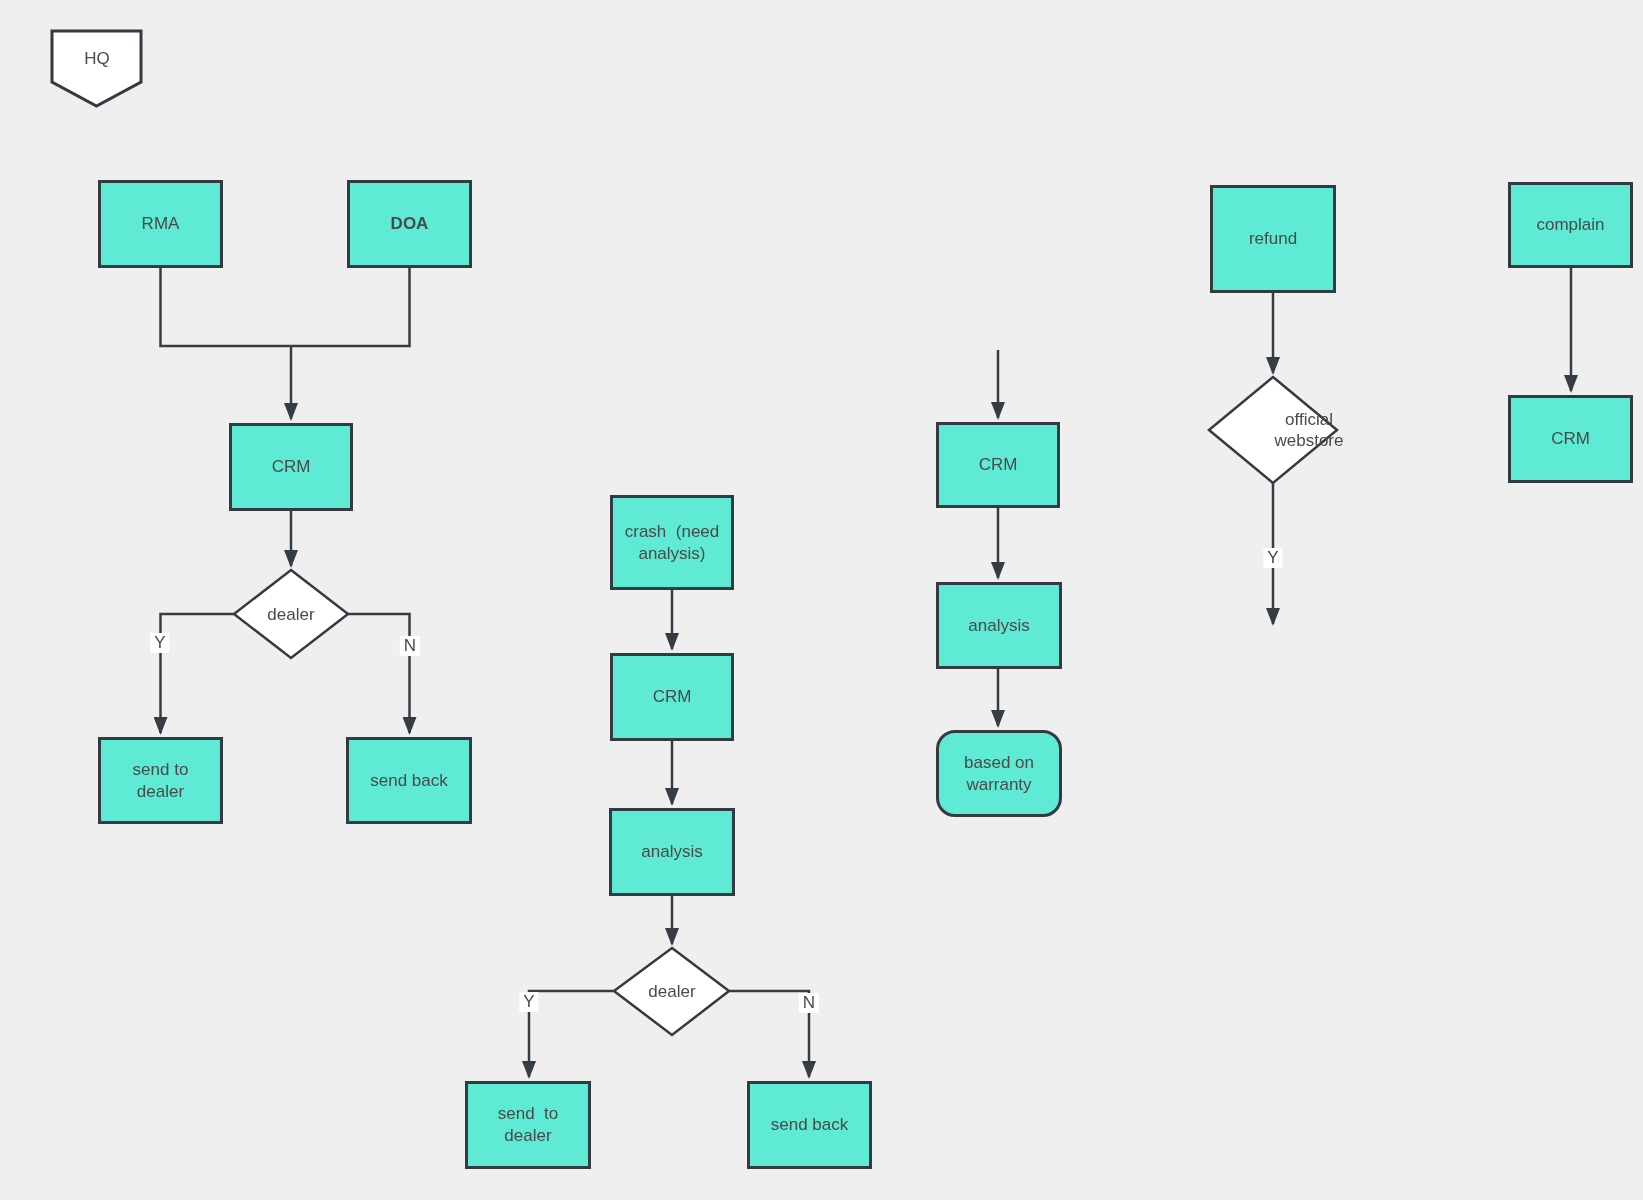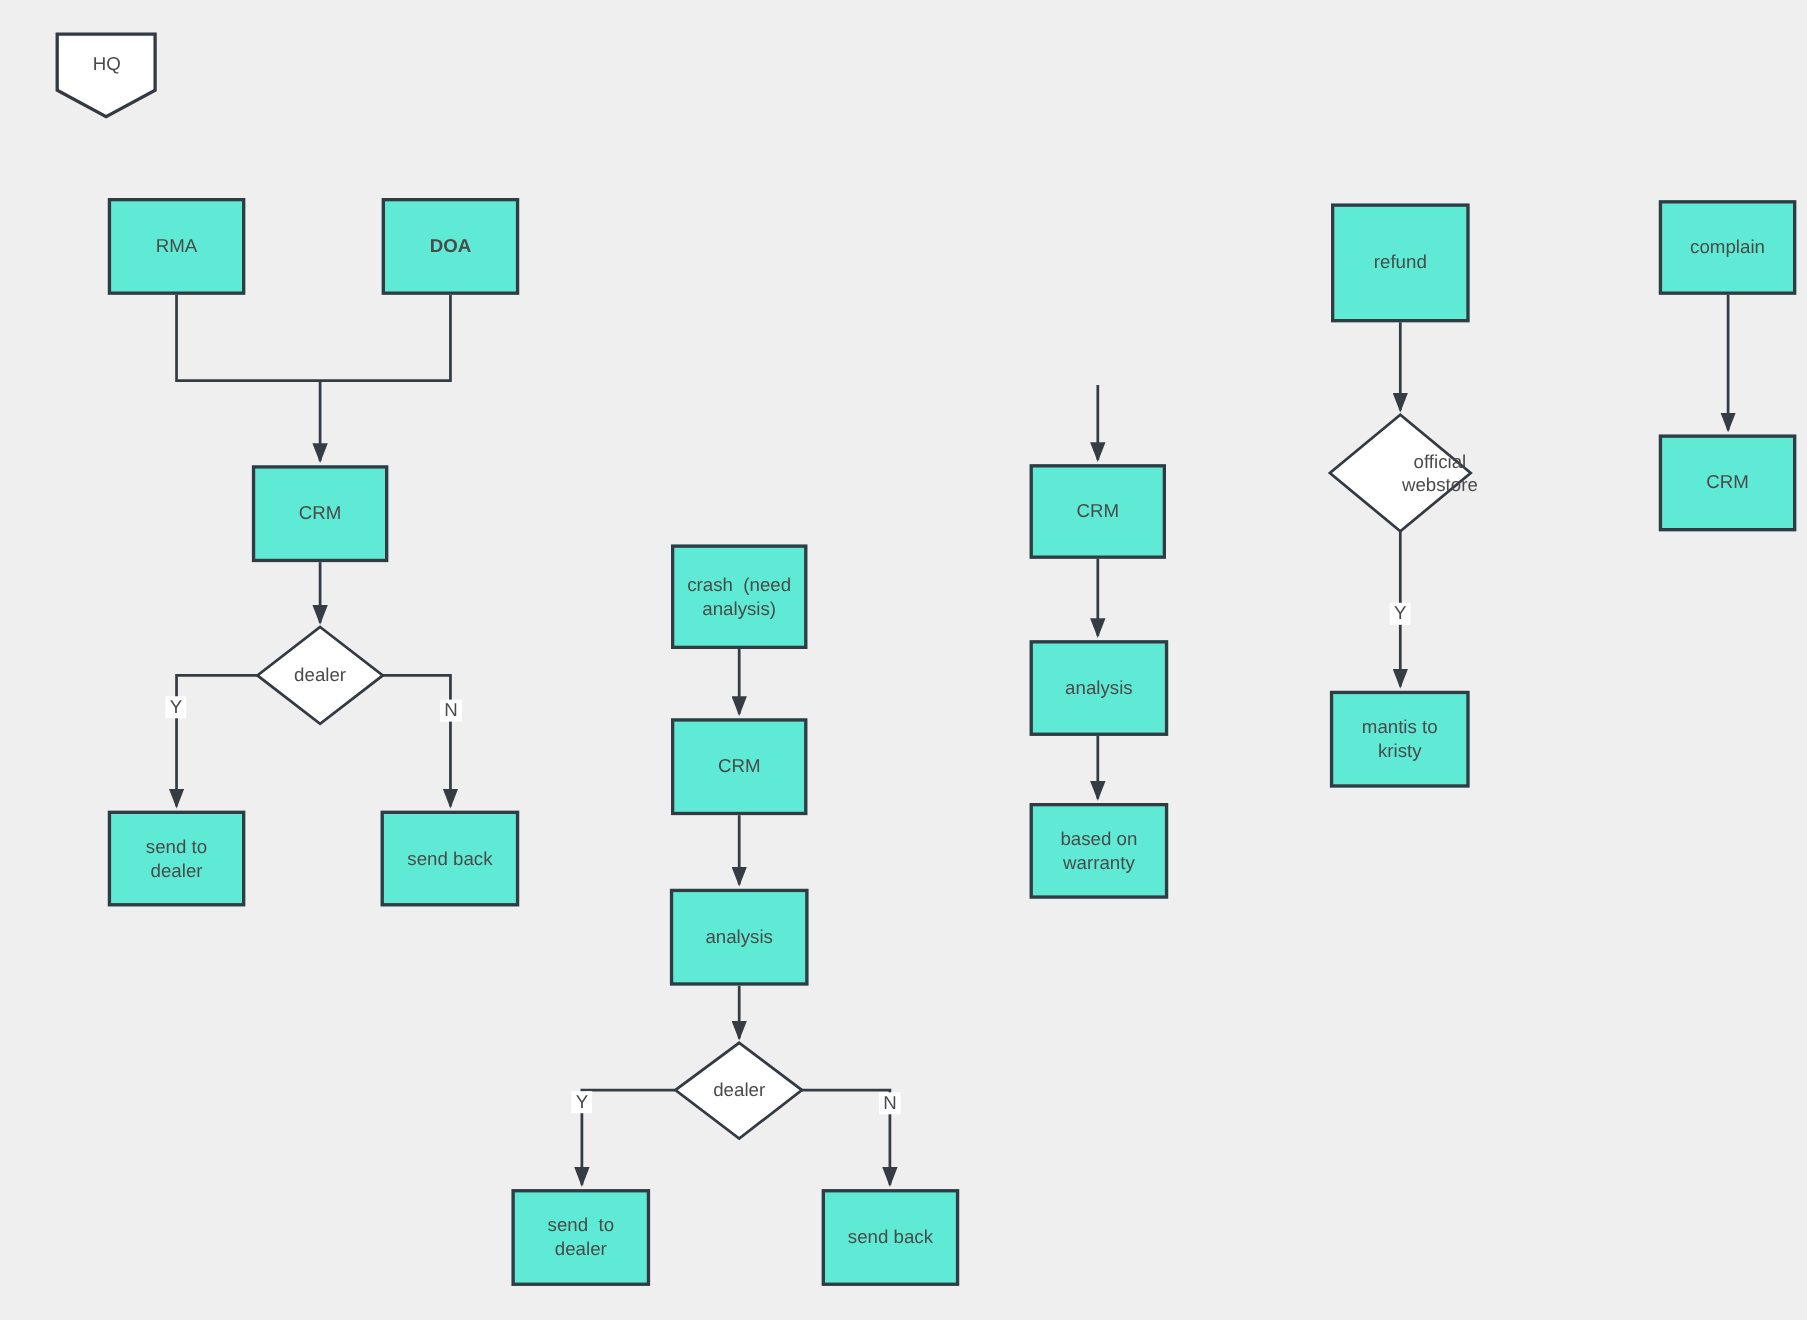--- a/index.html
+++ b/index.html
@@ -97,24 +97,23 @@
   <div class="node" style="left:325px;top:737px;width:126px;height:87px;">send back</div>
 
   <div class="node" style="left:589px;top:495px;width:124px;height:95px;">crash  (need analysis)</div>
   <div class="node" style="left:589px;top:653px;width:124px;height:88px;">CRM</div>
   <div class="node" style="left:588px;top:808px;width:126px;height:88px;">analysis</div>
   <div class="node" style="left:444px;top:1081px;width:126px;height:88px;">send  to dealer</div>
   <div class="node" style="left:726px;top:1081px;width:125px;height:88px;">send back</div>
 
   <div class="node" style="left:915px;top:422px;width:124px;height:86px;">CRM</div>
   <div class="node" style="left:915px;top:582px;width:126px;height:87px;">analysis</div>
-  <div class="node" style="left:915px;top:730px;width:126px;height:87px;">based on warranty</div>
+  <div class="node" style="left:915px;top:730px;width:126px;height:87px;border-radius:19px;">based on warranty</div>
 
   <div class="node" style="left:1189px;top:185px;width:126px;height:108px;">refund</div>
-  <div class="node" style="left:1188px;top:628px;width:127px;height:88px;">mantis to kristy</div>
 
   <div class="node" style="left:1487px;top:182px;width:125px;height:86px;">complain</div>
   <div class="node" style="left:1487px;top:395px;width:125px;height:88px;">CRM</div>
 
   <div class="edge-lbl" style="left:139px;top:643px;">Y</div>
   <div class="edge-lbl" style="left:389px;top:646px;">N</div>
   <div class="edge-lbl" style="left:508px;top:1002px;">Y</div>
   <div class="edge-lbl" style="left:788px;top:1003px;">N</div>
   <div class="edge-lbl" style="left:1252px;top:558px;">Y</div>
 

